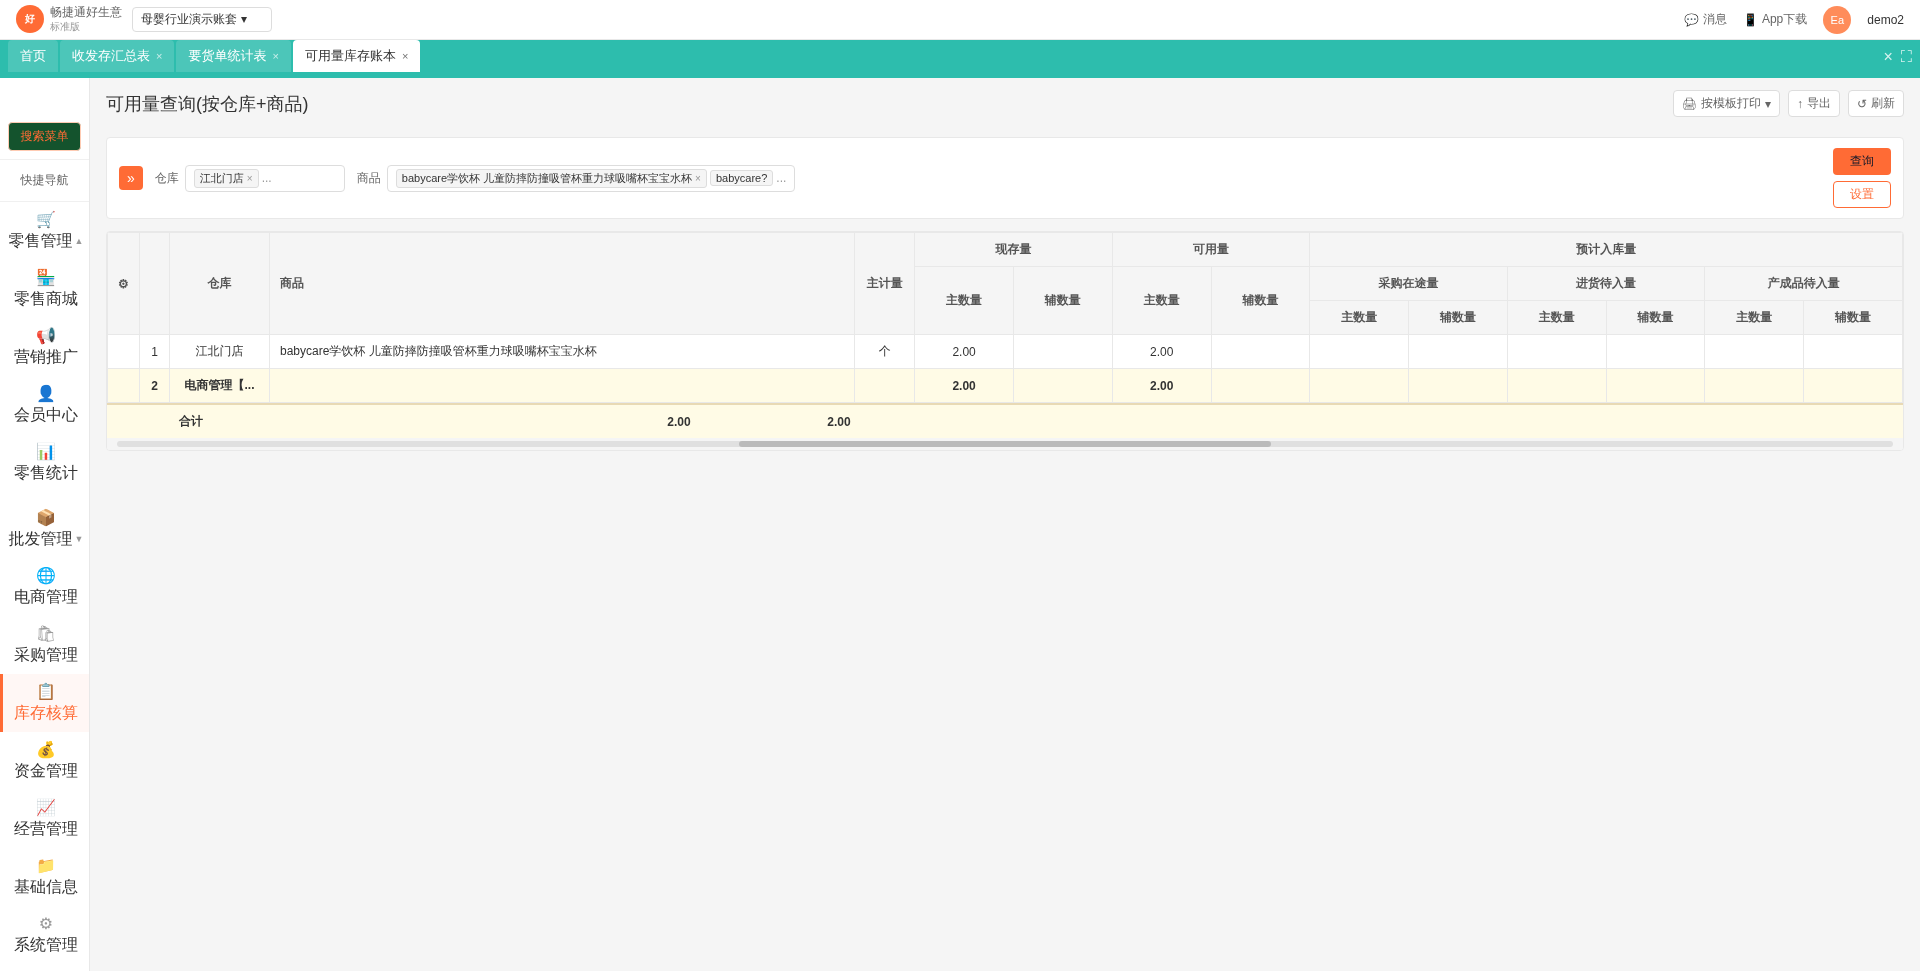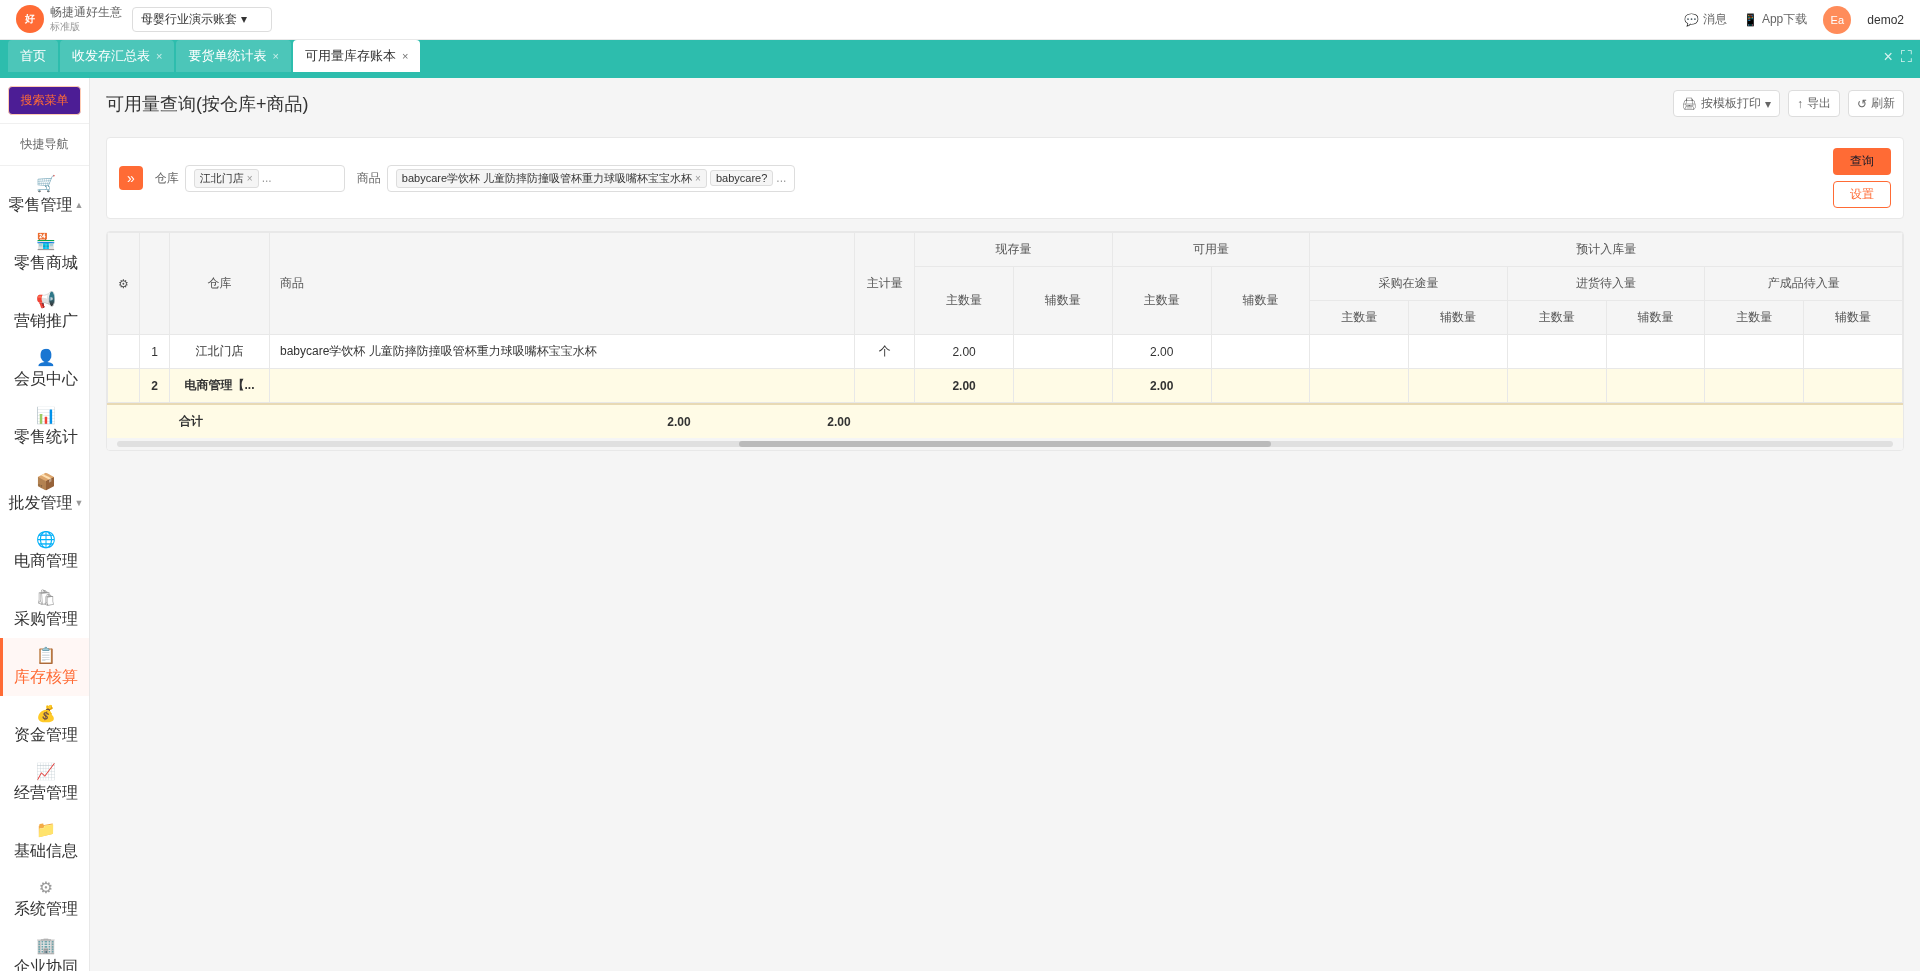--- a/index.html
+++ b/index.html
@@ -26,21 +26,21 @@
     .tab-close { font-size: 11px; cursor: pointer; color: inherit; opacity: 0.7; }
     .tab-bar-actions { margin-left: auto; display: flex; align-items: center; gap: 8px; padding-bottom: 4px; }
     .tab-bar-action-btn { color: #fff; cursor: pointer; font-size: 16px; opacity: 0.8; }
 
     
     .main-layout { display: flex; flex: 1; overflow: hidden; }
 
     
     .sidebar { width: 90px; background: #fff; border-right: 1px solid #e8e8e8; display: flex; flex-direction: column; flex-shrink: 0; overflow-y: auto; }
     .sidebar-search { padding: 8px; border-bottom: 1px solid #f0f0f0; }
-    .sidebar-search-btn { width: 100%; padding: 5px; background: #4c1d95; border: 1px solid #ffcbb3; border-radius: 4px; color: #ff6b35; font-size: 12px; cursor: pointer; text-align: center; }
+    .sidebar-search-btn { width: 100%; padding: 5px; background: #14532d; border: 1px solid #ffcbb3; border-radius: 4px; color: #ff6b35; font-size: 12px; cursor: pointer; text-align: center; margin-top: 36px; }
     .sidebar-nav { padding: 6px 0; border-bottom: 1px solid #f0f0f0; }
     .sidebar-nav-btn { width: 100%; padding: 6px; text-align: center; font-size: 12px; color: #666; cursor: pointer; }
     .sidebar-item { display: flex; flex-direction: column; align-items: center; padding: 8px 4px; cursor: pointer; border-left: 3px solid transparent; }
     .sidebar-item.active { background: #fff7f5; border-left-color: #ff6b35; }
     .sidebar-item-label { font-size: 16px; color: #333; text-align: center; margin-top: 2px; }
     .sidebar-item.active .sidebar-item-label { color: #ff6b35; }
     .sidebar-item-icon { font-size: 16px; color: #999; }
     .sidebar-item.active .sidebar-item-icon { color: #ff6b35; }
     .sidebar-item-with-arrow { display: flex; align-items: center; justify-content: center; gap: 2px; }
     .sidebar-divider { height: 1px; background: #f0f0f0; margin: 4px 8px; }
@@ -63,21 +63,21 @@
     .search-tag { display: flex; align-items: center; gap: 3px; background: #f5f5f5; border: 1px solid #ddd; border-radius: 3px; padding: 1px 5px; font-size: 11px; color: #333; }
     .search-tag-close { cursor: pointer; color: #999; font-size: 10px; }
     .search-dots { color: #999; font-size: 12px; cursor: pointer; }
     .search-actions { margin-left: auto; display: flex; gap: 6px; flex-direction: column; }
     .btn-query { background: #ff6b35; color: #0f172a; border: none; border-radius: 4px; padding: 5px 16px; cursor: pointer; font-size: 12px; }
     .btn-setting { background: #fff; color: #ff6b35; border: 1px solid #ff6b35; border-radius: 4px; padding: 4px 16px; cursor: pointer; font-size: 12px; }
 
     
     .table-wrap { background: #fff; border-radius: 4px; border: 1px solid #e8e8e8; overflow: auto; }
     table { width: 100%; border-collapse: collapse; font-size: 12px; }
-    thead th { background: #f5f5f5; padding: 8px 10px; text-align: center; border: 1px solid #e8e8e8; color: #555; font-weight: normal; white-space: nowrap; }
+    thead th { background: #f5f5f5; padding: 8px 10px; text-align: center; border: 1px solid #e8e8e8; color: #555; font-weight: bold; white-space: nowrap; }
     thead th.left { text-align: left; }
     tbody td { padding: 8px 10px; border: 1px solid #e8e8e8; text-align: center; color: #333; white-space: nowrap; }
     tbody td.left { text-align: left; }
     .th-gear { width: 32px; }
     .subtotal-row td { background: #fffbe6; font-weight: bold; }
 
     
     .scroll-bar-area { background: #f5f5f5; height: 12px; display: flex; align-items: center; padding: 0 10px; }
     .scroll-bar-track { flex: 1; height: 6px; background: #e0e0e0; border-radius: 3px; }
     .scroll-bar-thumb { width: 30%; height: 6px; background: #bbb; border-radius: 3px; margin-left: 35%; }

